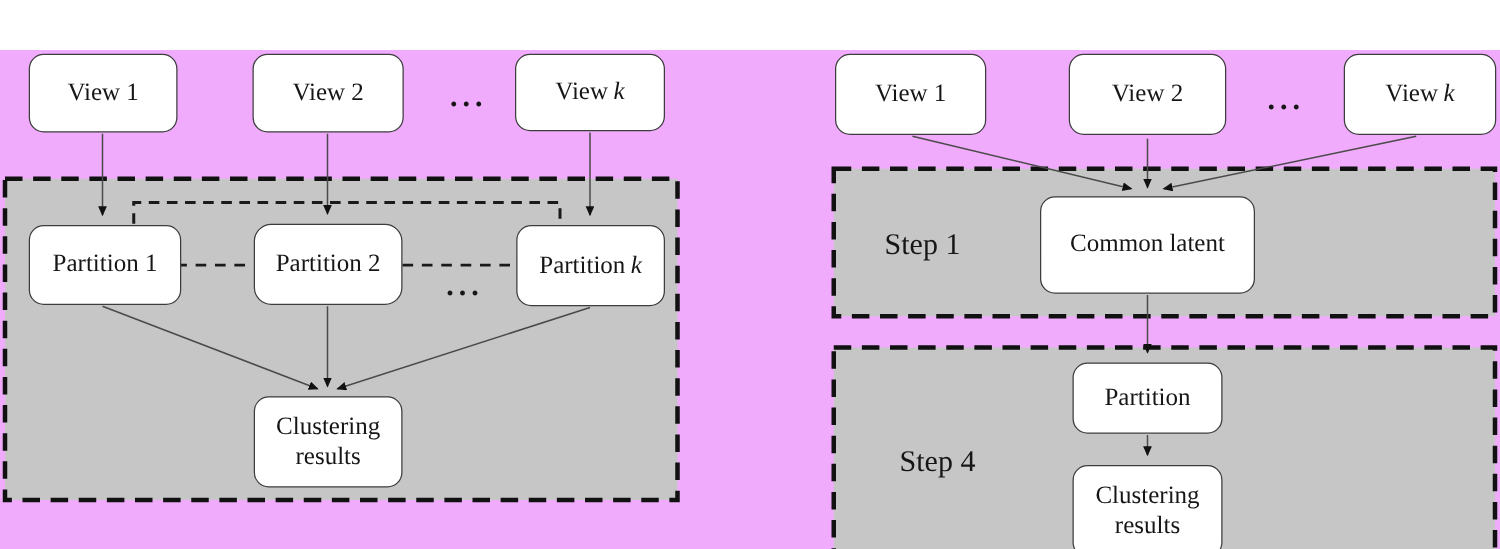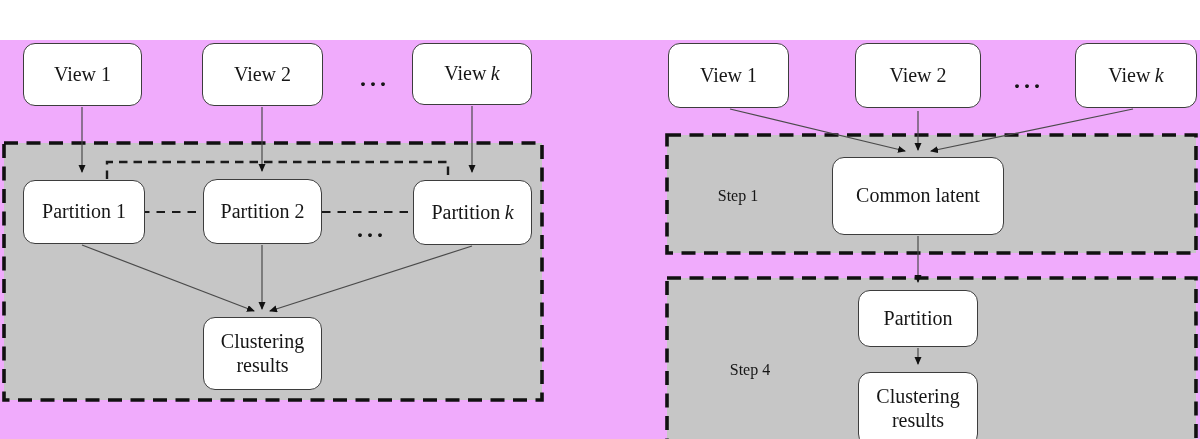--- a/index.html
+++ b/index.html
@@ -10,21 +10,21 @@
   .stage svg{position:absolute;left:0;top:0;}
   .box{
     position:absolute;background:#ffffff;border:1.6px solid #3d3d3d;border-radius:12px;
     display:flex;flex-direction:column;align-items:center;justify-content:center;
     font-size:20px;line-height:1.18;text-align:center;box-sizing:border-box;
   }
   .box .row{white-space:pre;}
   .italic-k{font-style:italic;margin-left:0.22em;}
   .floating-label{
     position:absolute;display:flex;align-items:center;justify-content:center;
-    font-size:16px;text-align:center;
+    font-size:24px;text-align:center;
   }
   .dots{font-size:24px;letter-spacing:4px;font-weight:bold;}
   .caption{font-size:30px;}
 </style>
 </head>
 <body>
 
 <div class="stage">
 
   <svg width="1200" height="439" viewBox="0 0 1200 439">

